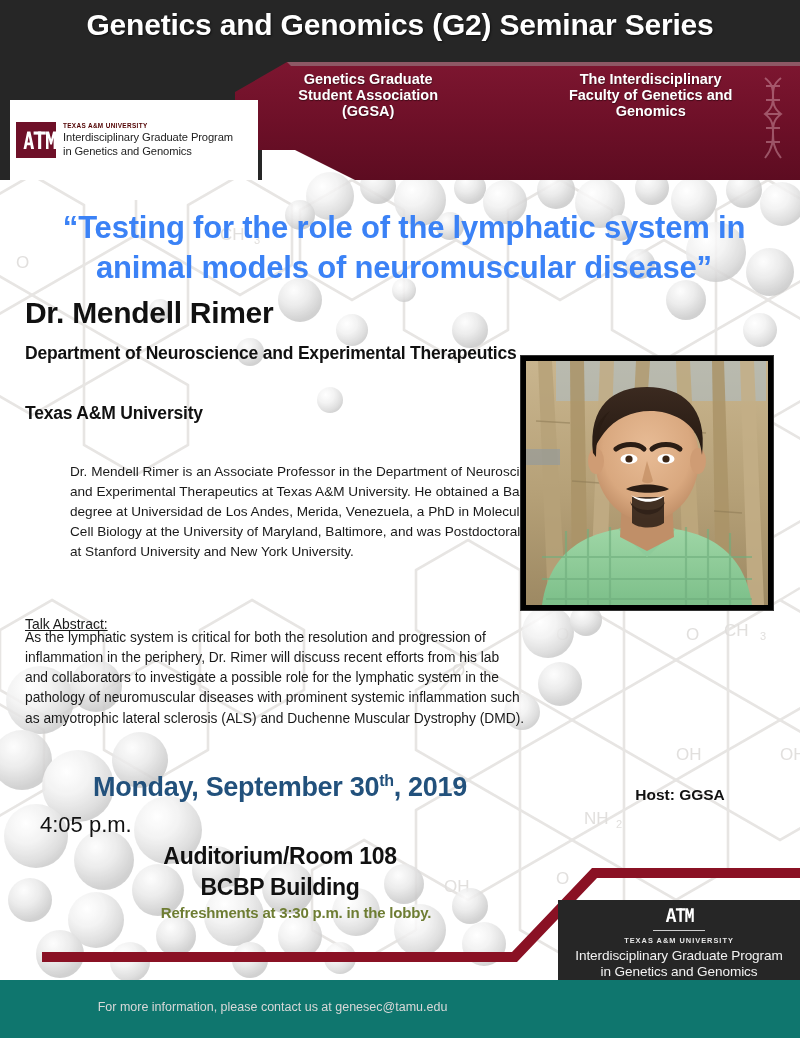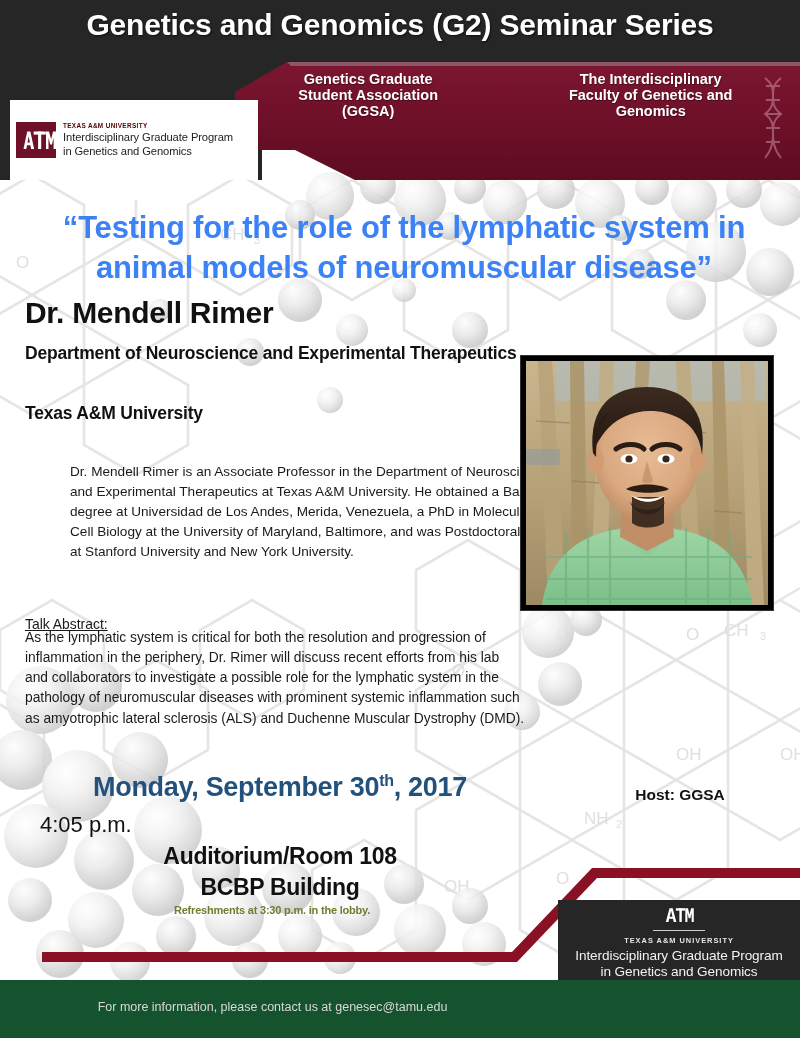--- a/index.html
+++ b/index.html
@@ -162,38 +162,38 @@
     position:absolute;left:40px;top:843px;width:480px;
     text-align:center;font-size:23px;font-weight:bold;color:#111;z-index:3;
     letter-spacing:-0.3px;
   }
   .event-building{
     position:absolute;left:40px;top:874px;width:480px;
     text-align:center;font-size:23px;font-weight:bold;color:#111;z-index:3;
     letter-spacing:-0.3px;
   }
   .event-refresh{
-    position:absolute;left:32px;top:904px;width:480px;
-    text-align:center;font-size:11px;font-weight:bold;color:#6e7d33;z-index:3;
+    position:absolute;left:56px;top:904px;width:480px;
+    text-align:center;font-size:15px;font-weight:bold;color:#6e7d33;z-index:3;
     letter-spacing:-0.2px;
   }
   .host{
     position:absolute;left:560px;top:786px;width:240px;
     text-align:center;font-size:15.5px;font-weight:bold;color:#111;z-index:3;
   }
 
   
   .maroon-rule{
     position:absolute;left:0;top:860px;width:800px;height:120px;z-index:4;
   }
 
   
   .footer-bar{
     position:absolute;left:0;bottom:0;width:800px;height:58px;
-    background:#14532d;z-index:6;
+    background:#0f766e;z-index:6;
   }
   .footer-text{
     position:absolute;left:0;top:20px;width:545px;
     text-align:center;
     color:#d8d8d8;font-size:12.5px;
   }
   .footer-logo-panel{
     position:absolute;right:0;bottom:58px;width:242px;height:80px;
     background:#262626;z-index:6;
   }
@@ -519,21 +519,21 @@
 
         <path d="M100,128 C110,122 133,122 143,128 C134,133 110,133 100,128 Z" fill="#2b1d14"></path>
         <path d="M104,140 C108,158 136,158 139,140 C136,152 108,152 104,140 Z" fill="#2b1d14"></path>
         <path d="M106,136 C112,136 132,136 138,136 L138,162 C130,168 113,168 106,162 Z" fill="#32231a" opacity="0.9"></path>
 
         <path d="M105,134 C113,143 131,143 139,134 C131,139 113,139 105,134 Z" fill="#ffffff"></path>
       </svg>
     </div>
   </div>
 
-  <div class="event-date"><span>Monday, September 30</span><sup>th</sup><span>, 2017</span></div>
+  <div class="event-date"><span>Monday, September 30</span><sup>th</sup><span>, 2019</span></div>
   <div class="event-time">4:05 p.m.</div>
   <div class="event-room">Auditorium/Room 108</div>
   <div class="event-building">BCBP Building</div>
   <div class="event-refresh">Refreshments at 3:30 p.m. in the lobby.</div>
   <div class="host">Host: GGSA</div>
 
   <svg class="maroon-rule" viewBox="0 0 800 120" preserveAspectRatio="none">
     <path d="M42,92 L512,92 L592,8 L800,8 L800,18 L597,18 L517,102 L42,102 Z" fill="#8a1124"></path>
   </svg>
 

